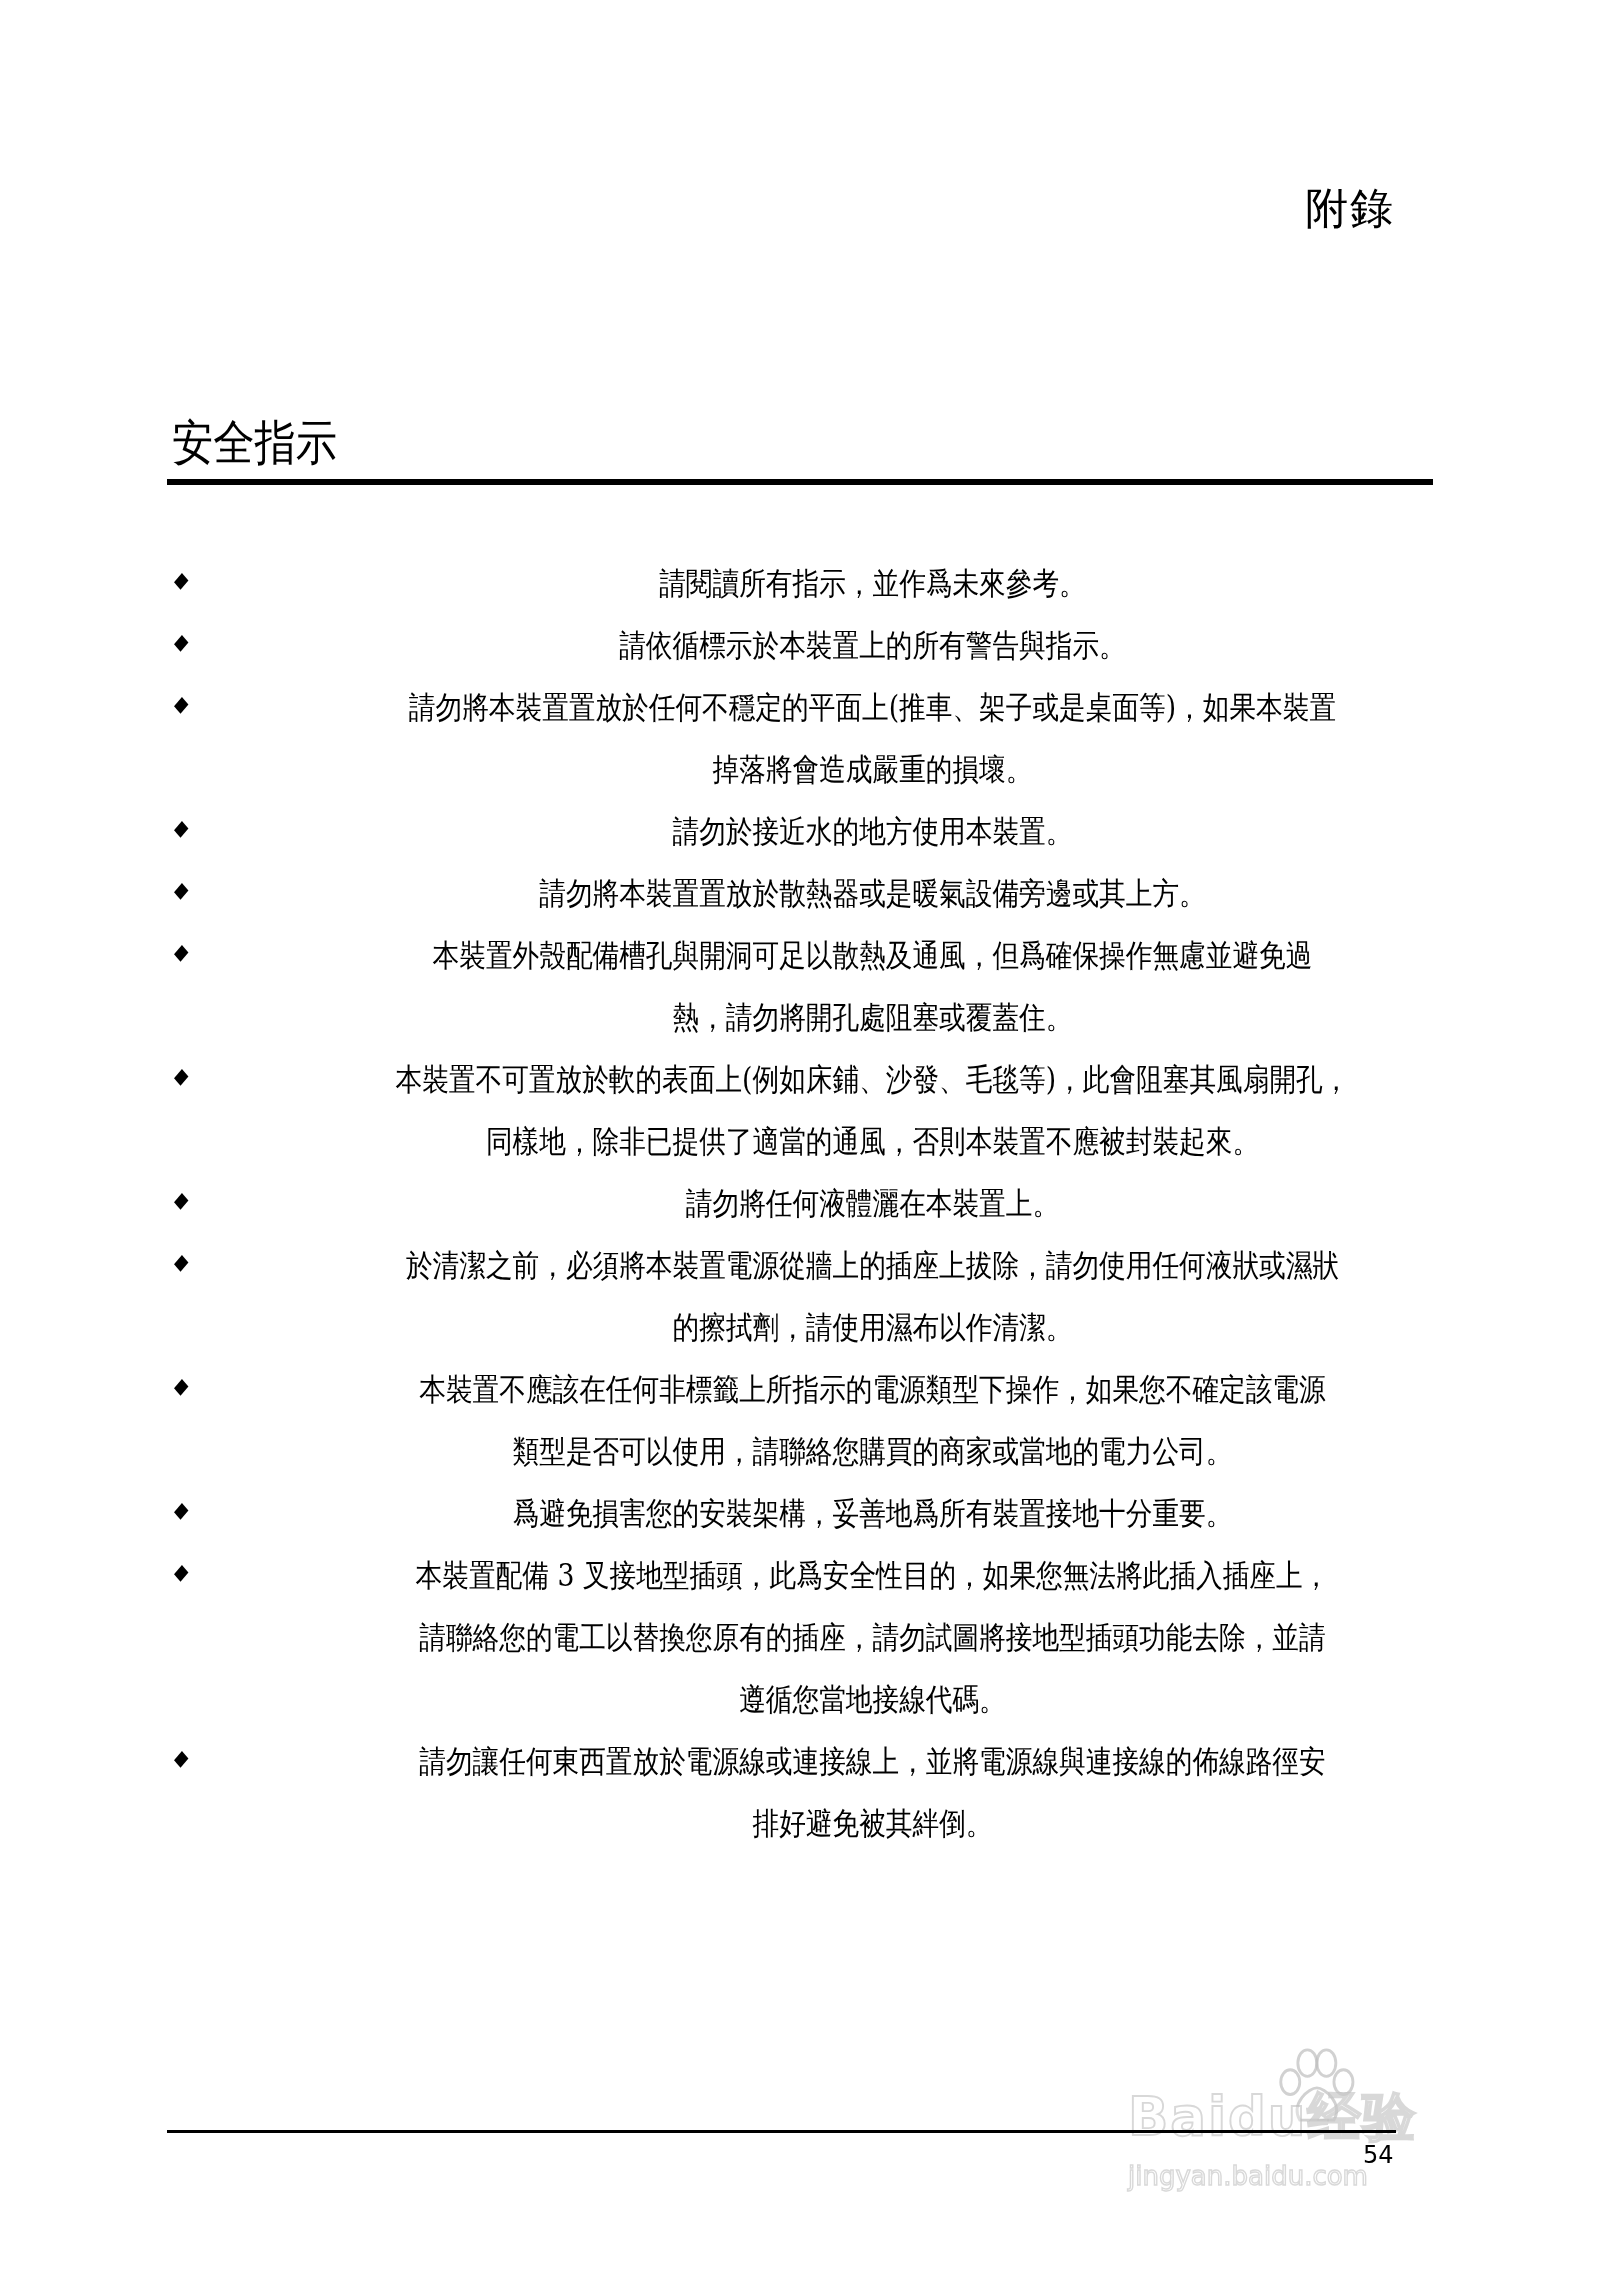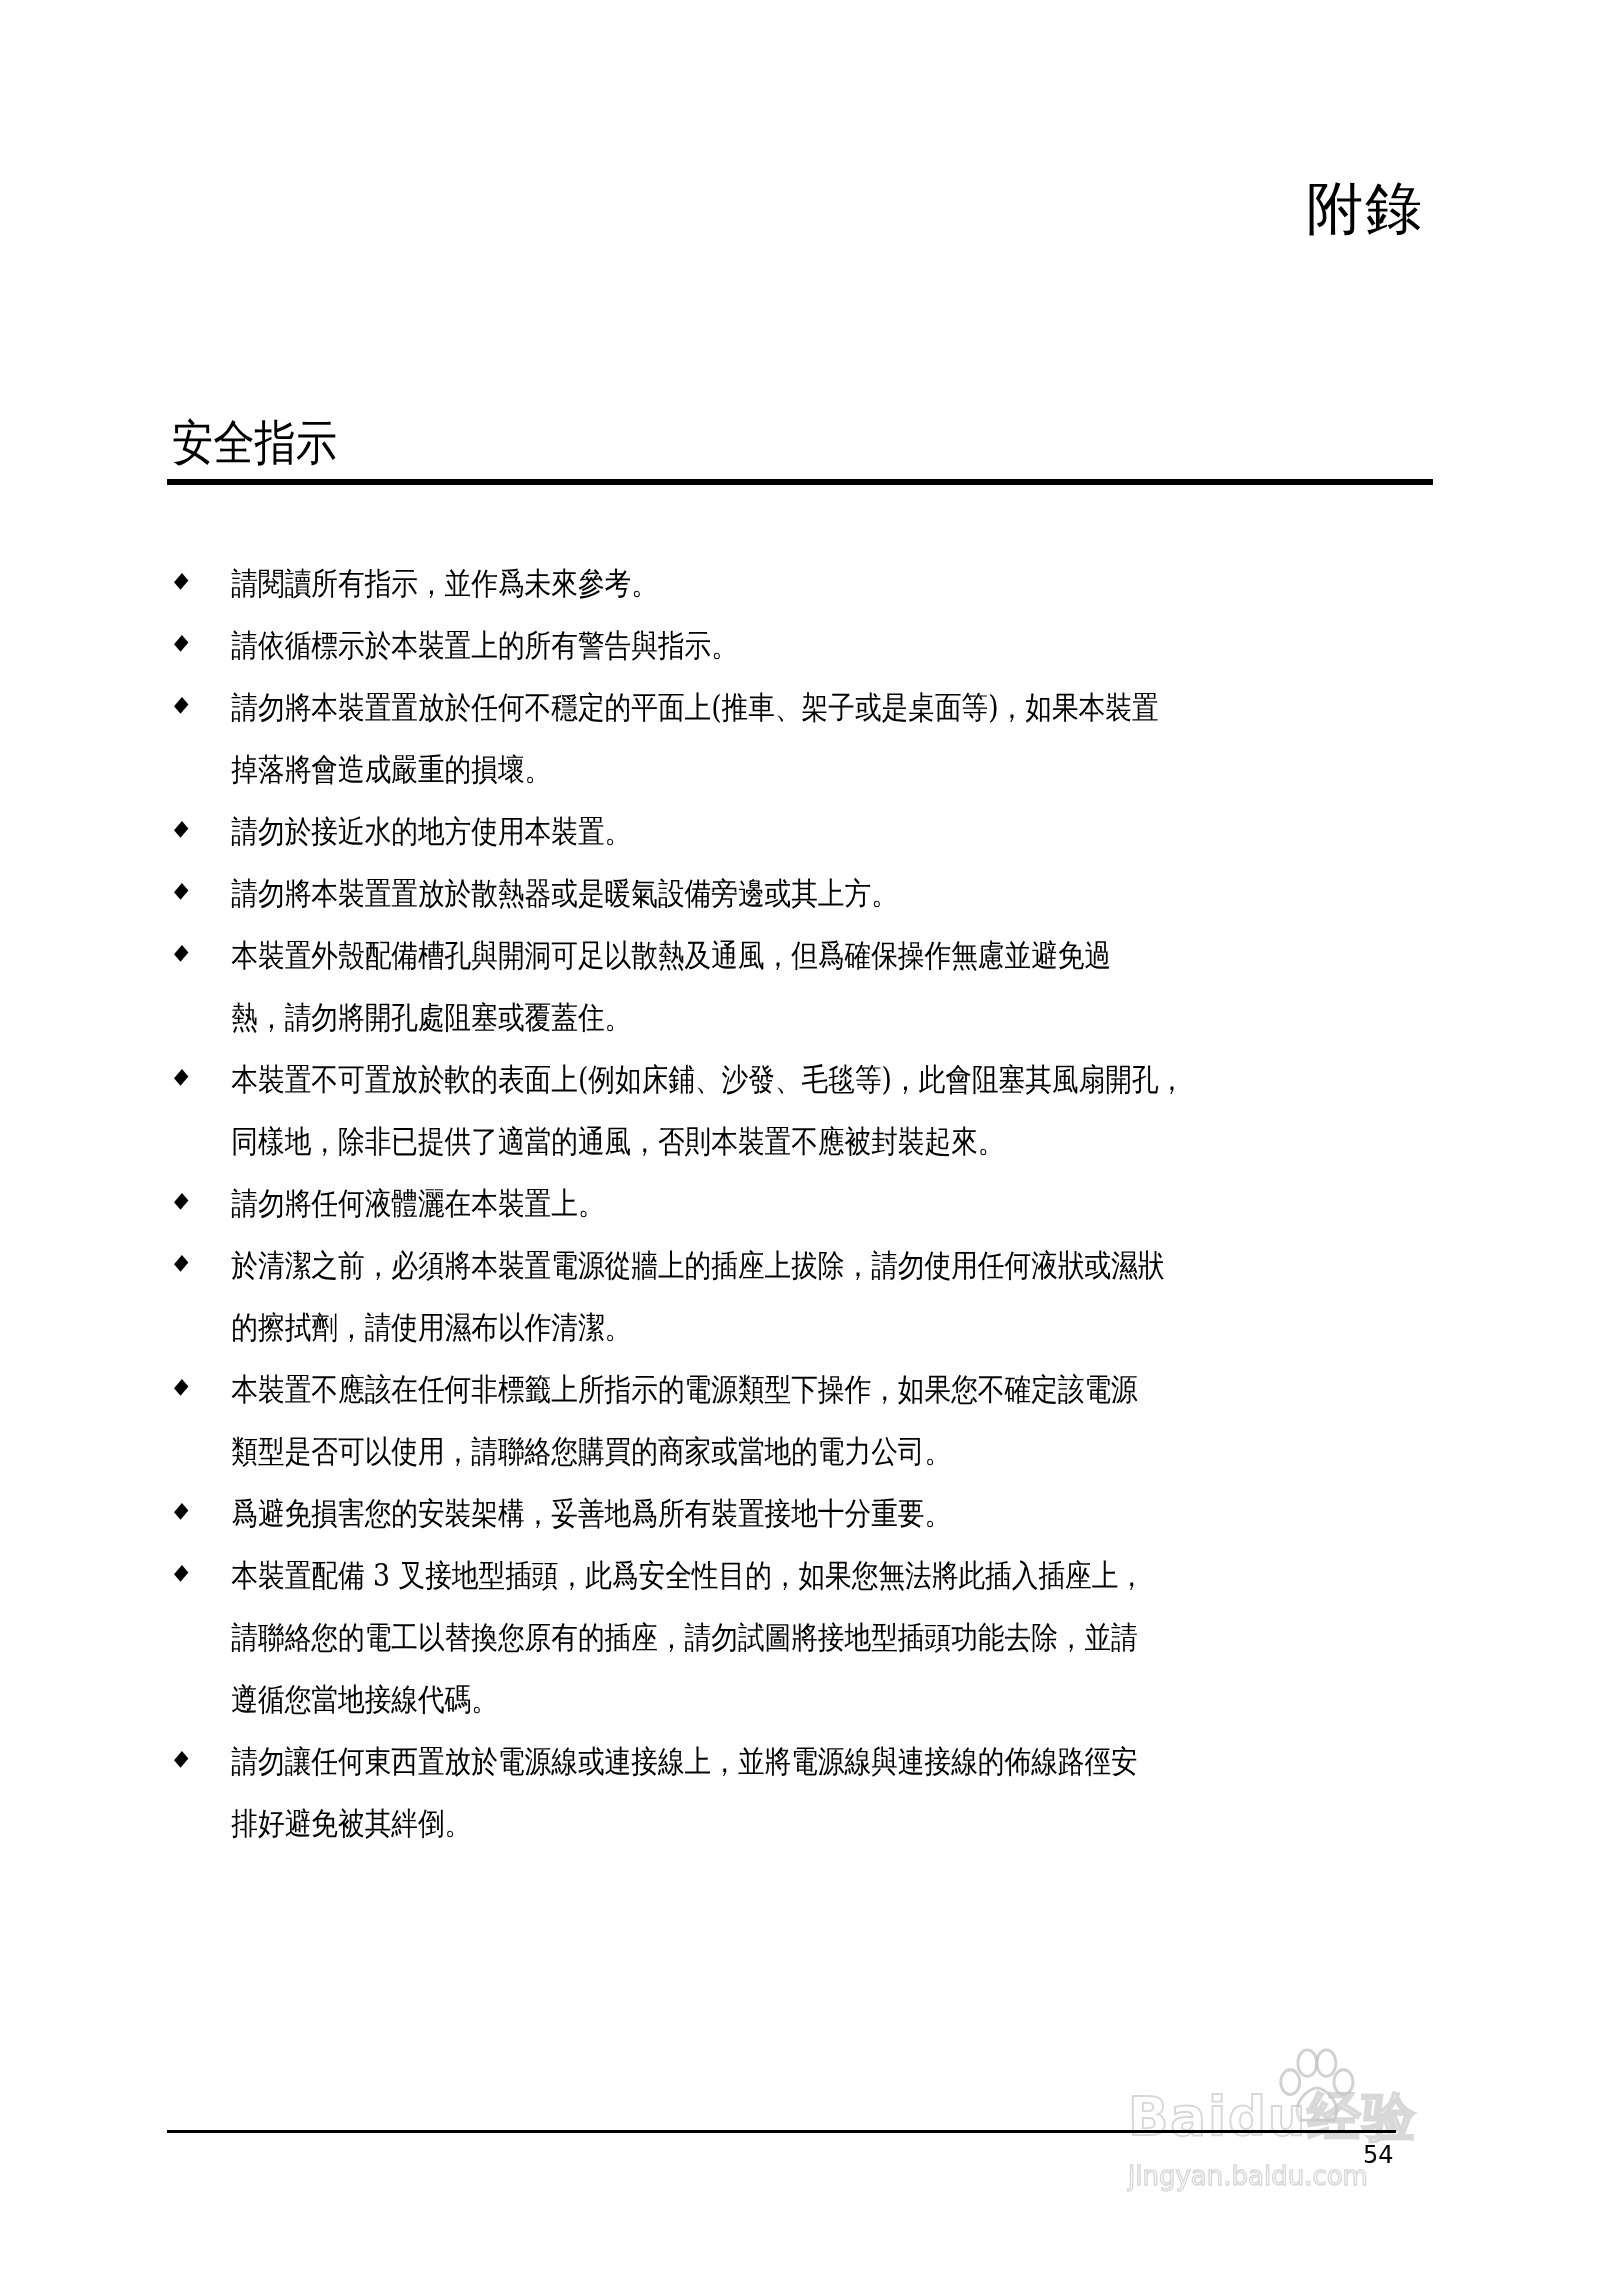--- a/index.html
+++ b/index.html
@@ -10,24 +10,24 @@
     body {
       width: 1598px;
       height: 2286px;
       position: relative;
       overflow: hidden;
       color: #000000;
       font-family: "DejaVu Serif", "Liberation Serif", serif;
     }
     .chapter-title {
       position: absolute;
-      right: 174px;
+      right: 203px;
       top: 170px;
       font-family: "DejaVu Sans", "Liberation Sans", sans-serif;
-      font-size: 57px;
+      font-size: 43px;
       line-height: 76px;
       letter-spacing: 1.9px;
     }
     .section-title {
       position: absolute;
       left: 172px;
       top: 409px;
       font-family: "DejaVu Sans", "Liberation Sans", sans-serif;
       font-size: 48px;
       line-height: 67px;
@@ -43,20 +43,21 @@
       background: #000000;
     }
     .bullet-list {
       position: absolute;
       left: 172px;
       top: 552px;
       width: 1281px;
       margin: 0;
       padding: 0;
       list-style: none;
+      text-align: center;
     }
     .bullet-item {
       position: relative;
       padding-left: 69px;
       font-size: 31px;
       line-height: 62px;
       transform: scaleX(0.86);
       transform-origin: left center;
       width: 1491px;
     }

